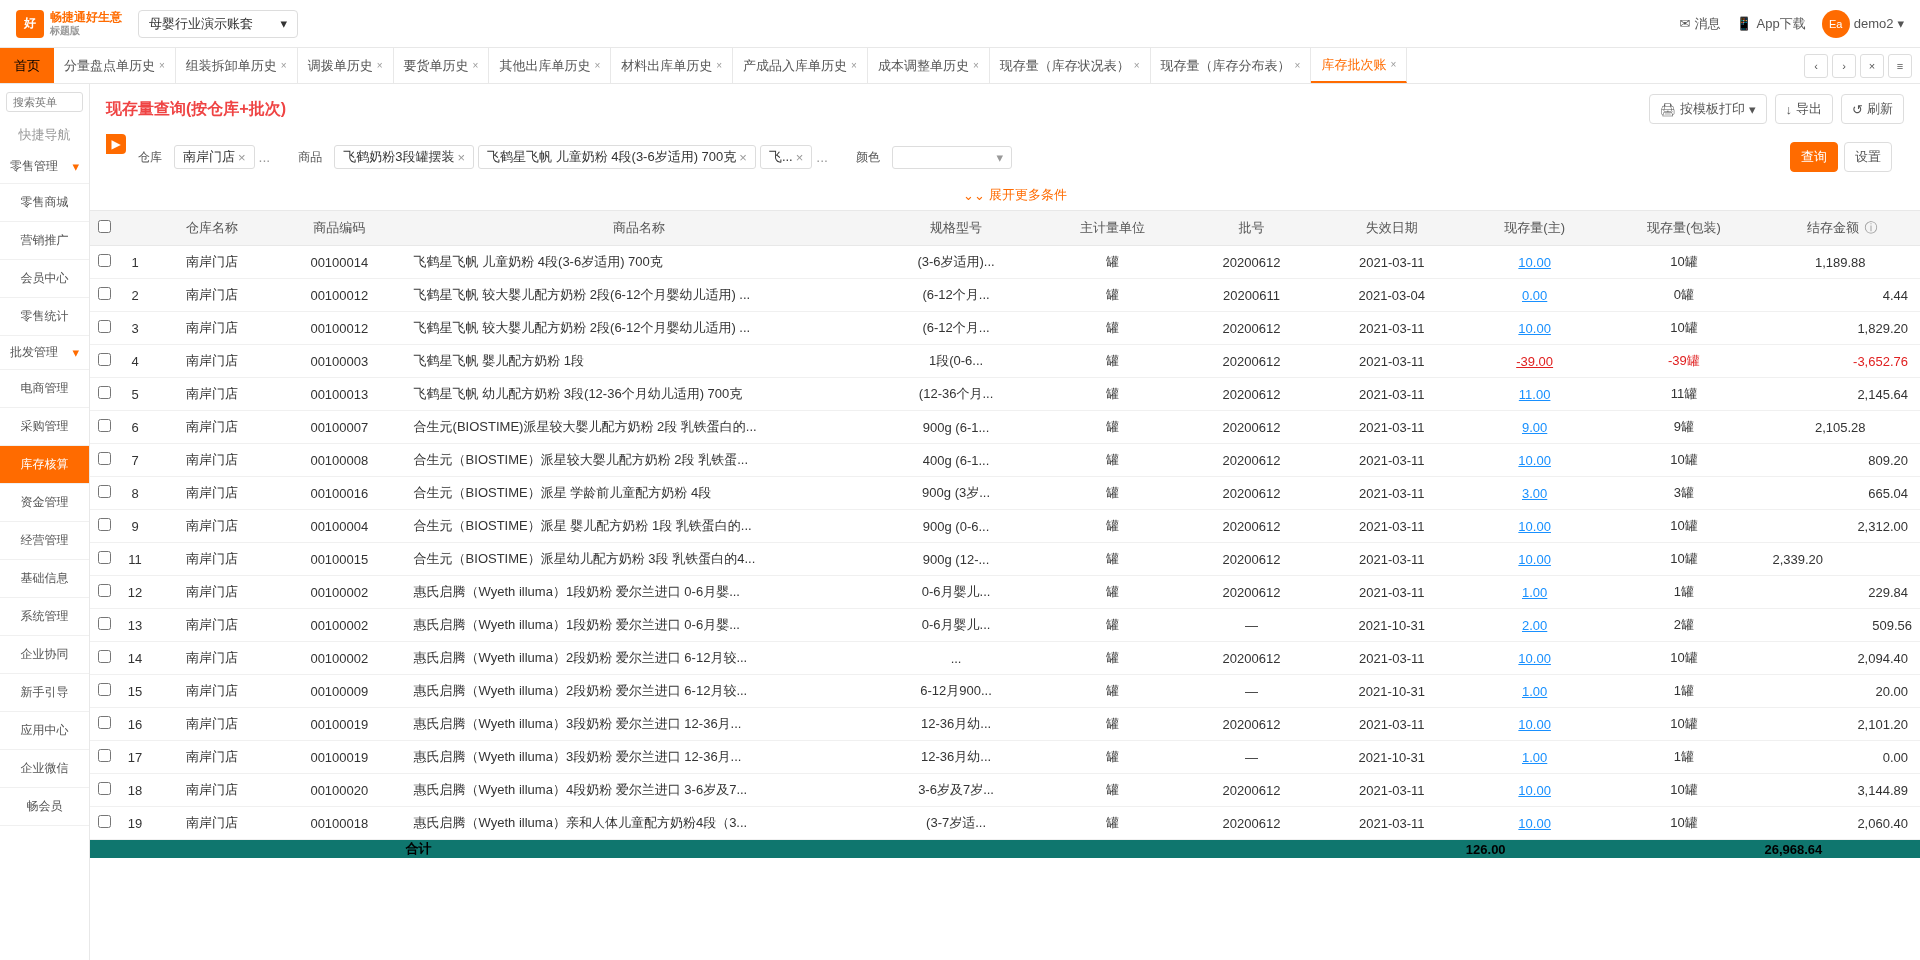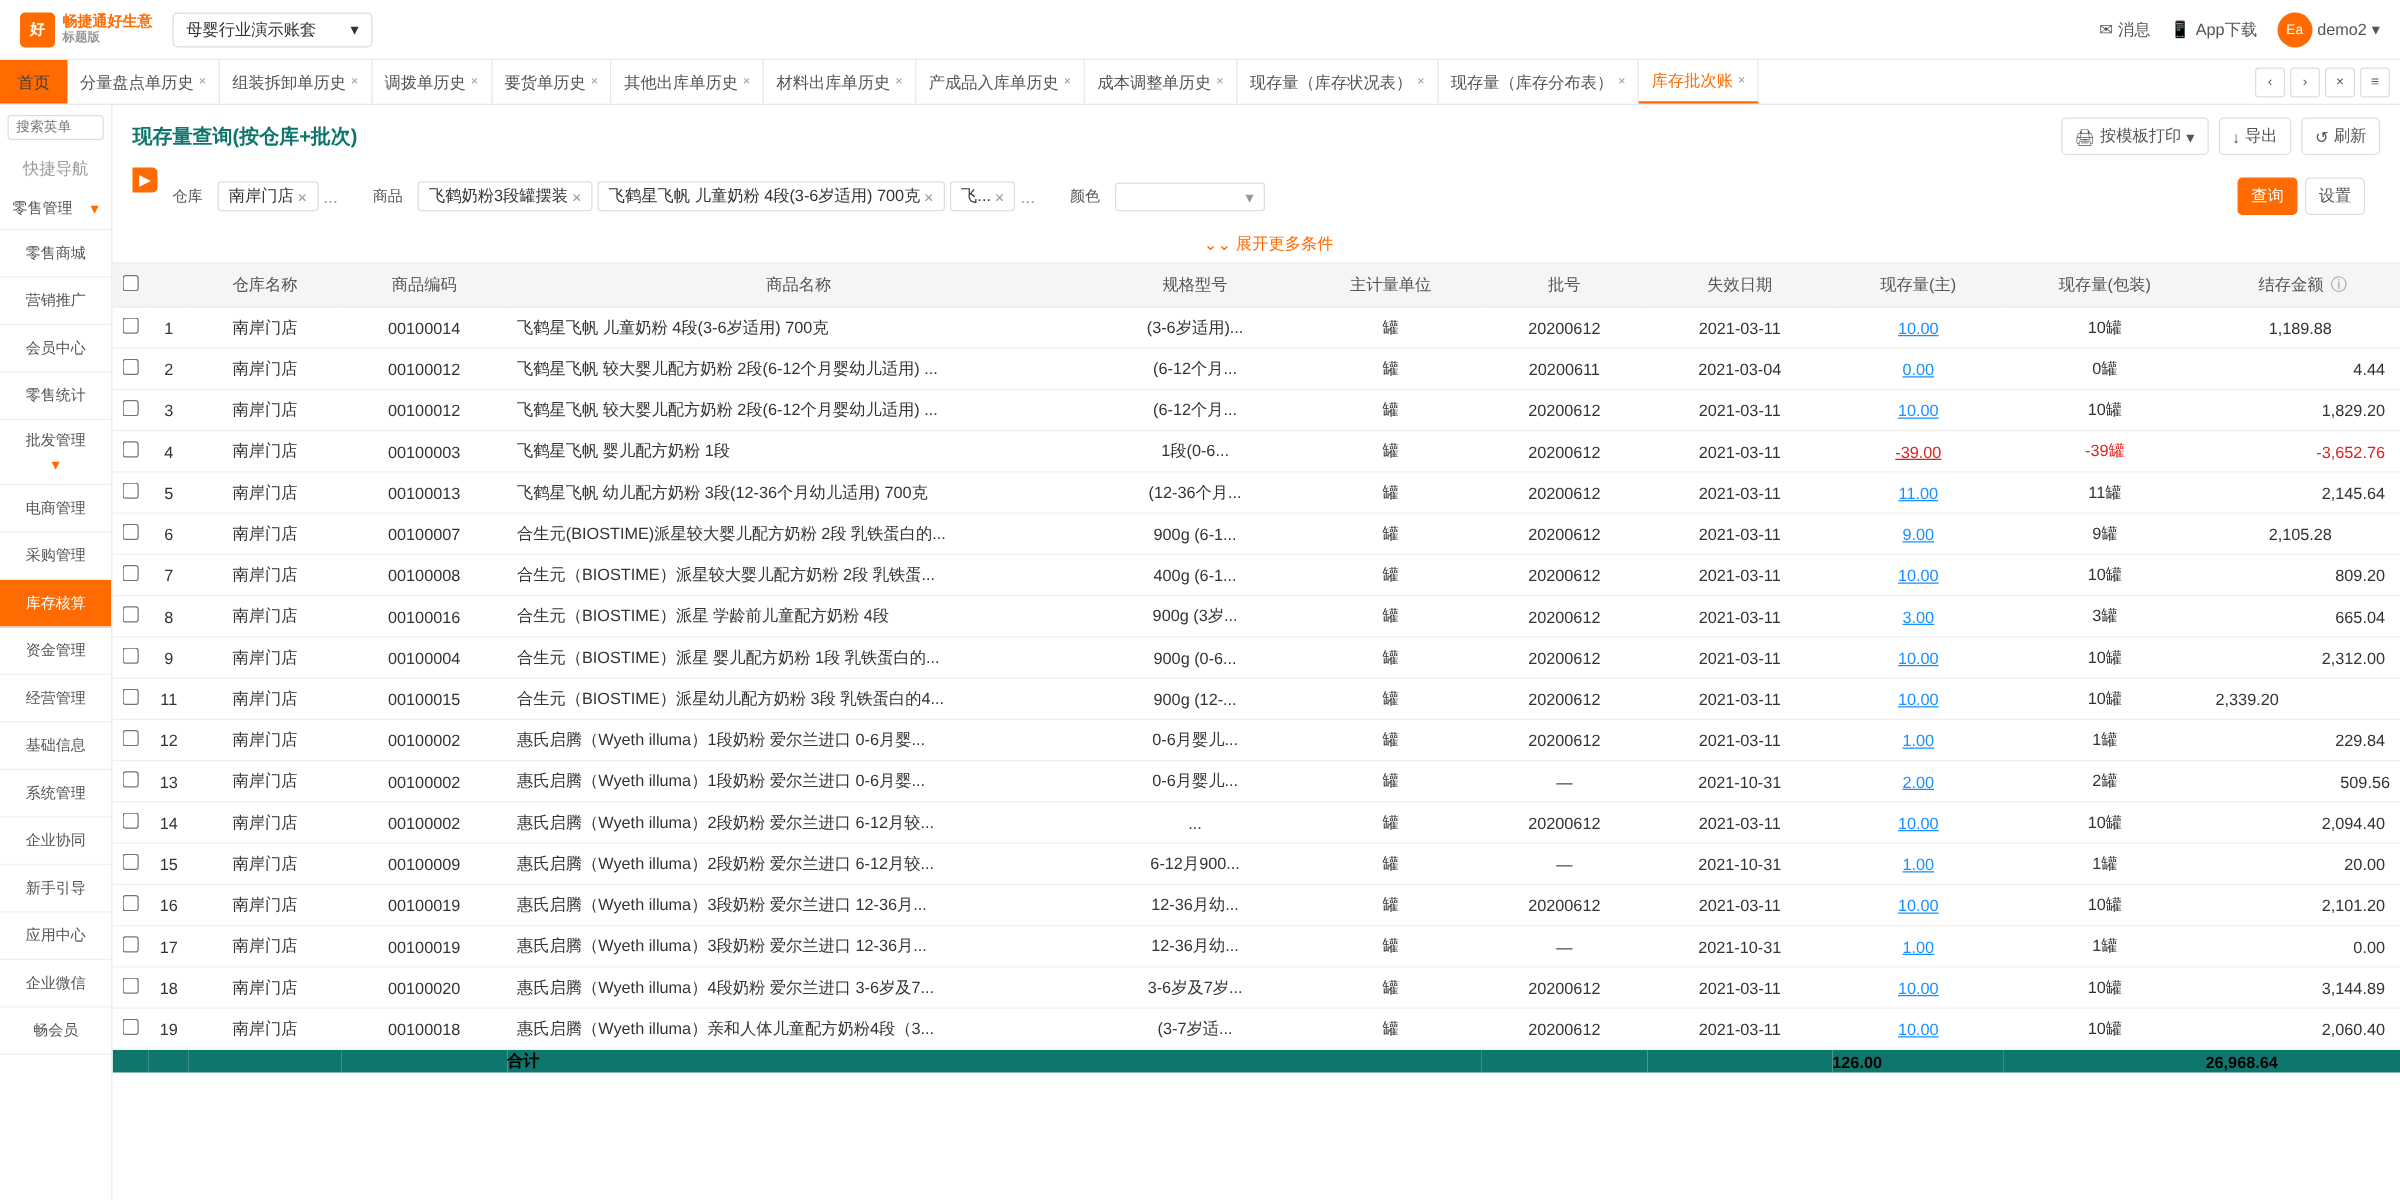--- a/index.html
+++ b/index.html
@@ -58,21 +58,21 @@
       background: #fff;
       height: 36px;
       display: flex;
       align-items: center;
       border-bottom: 1px solid #e8e8e8;
       overflow: hidden;
       flex-shrink: 0;
     }
     .tab-home {
       background: #ff6b00;
-      color: #404040;
+      color: #000000;
       padding: 0 14px;
       height: 100%;
       display: flex; align-items: center;
       font-size: 13px;
       flex-shrink: 0;
     }
     .tab-item {
       display: flex; align-items: center; gap: 4px;
       padding: 0 10px;
       height: 100%;
@@ -145,21 +145,21 @@
     .page-header {
       background: #fff;
       padding: 10px 16px 0;
       border-bottom: 1px solid #e8e8e8;
       flex-shrink: 0;
     }
     .page-title-row {
       display: flex; align-items: center; justify-content: space-between;
       margin-bottom: 10px;
     }
-    .page-title { font-size: 16px; font-weight: bold; color: #0f766e; }
+    .page-title { font-size: 16px; font-weight: bold; color: #ef4444; }
     .page-actions { display: flex; align-items: center; gap: 8px; }
     .page-action-btn {
       display: flex; align-items: center; gap: 4px;
       padding: 5px 10px; border: 1px solid #ddd;
       border-radius: 4px; cursor: pointer; color: #555;
       font-size: 12px; background: #fff;
     }
     .btn-primary {
       background: #ff6b00; color: #fff; border-color: #ff6b00;
     }
@@ -365,21 +365,21 @@
       </div>
     <div class="sidebar-item">
         <span style="font-size:12px;">营销推广</span>
       </div>
     <div class="sidebar-item">
         <span style="font-size:12px;">会员中心</span>
       </div>
     <div class="sidebar-item">
         <span style="font-size:12px;">零售统计</span>
       </div>
-    <div class="sidebar-item" style="flex-direction:column;justify-content:space-between;padding:8px 10px;">
+    <div class="sidebar-item" style="flex-direction:row;justify-content:space-between;padding:8px 10px;">
       <span style="font-size:12px;">批发管理</span>
       <span style="color:#ff6b00;">▾</span>
     </div>
     <div class="sidebar-item">
         <span style="font-size:12px;">电商管理</span>
       </div>
     <div class="sidebar-item">
         <span style="font-size:12px;">采购管理</span>
       </div>
     <div class="sidebar-item active">

